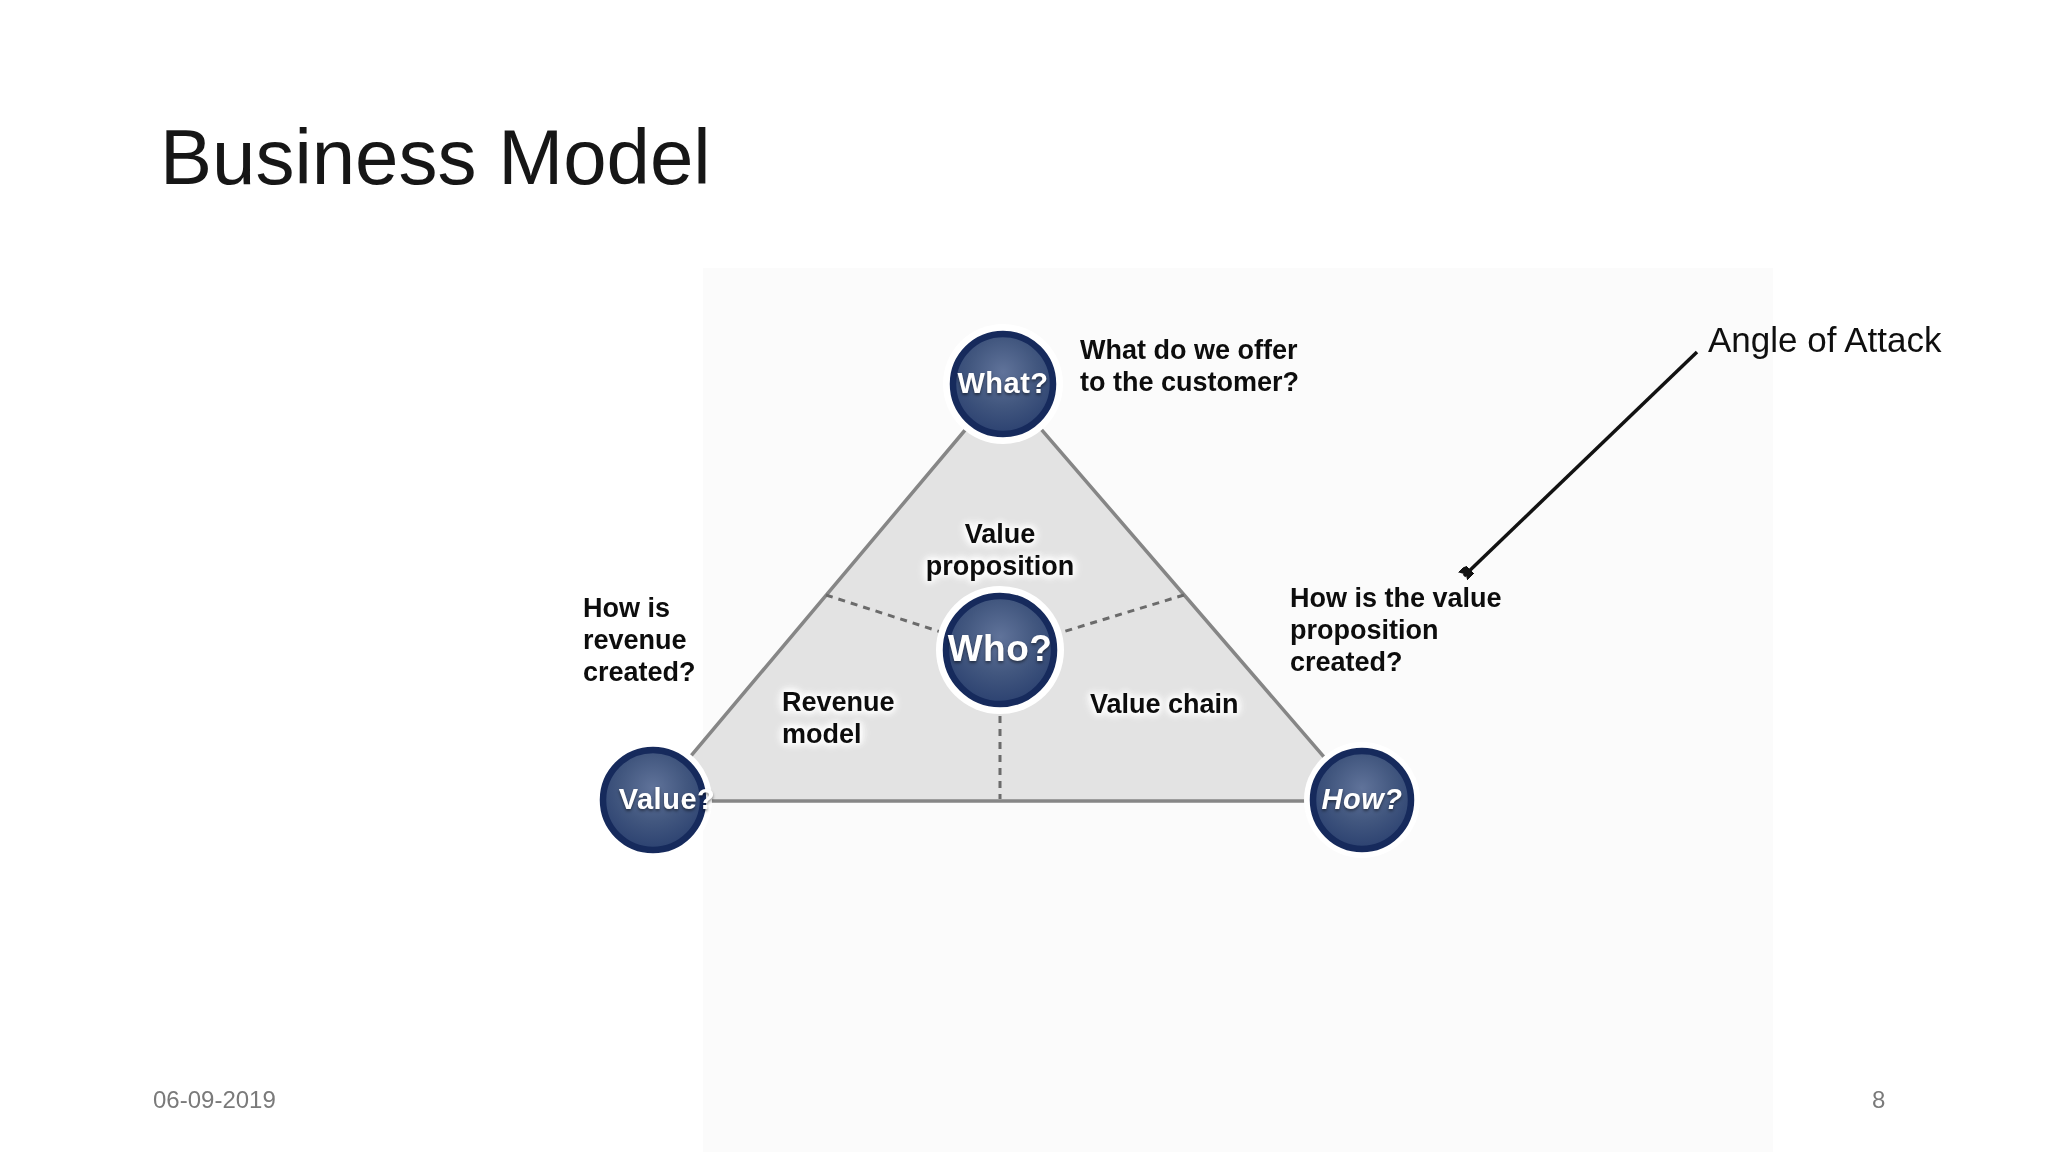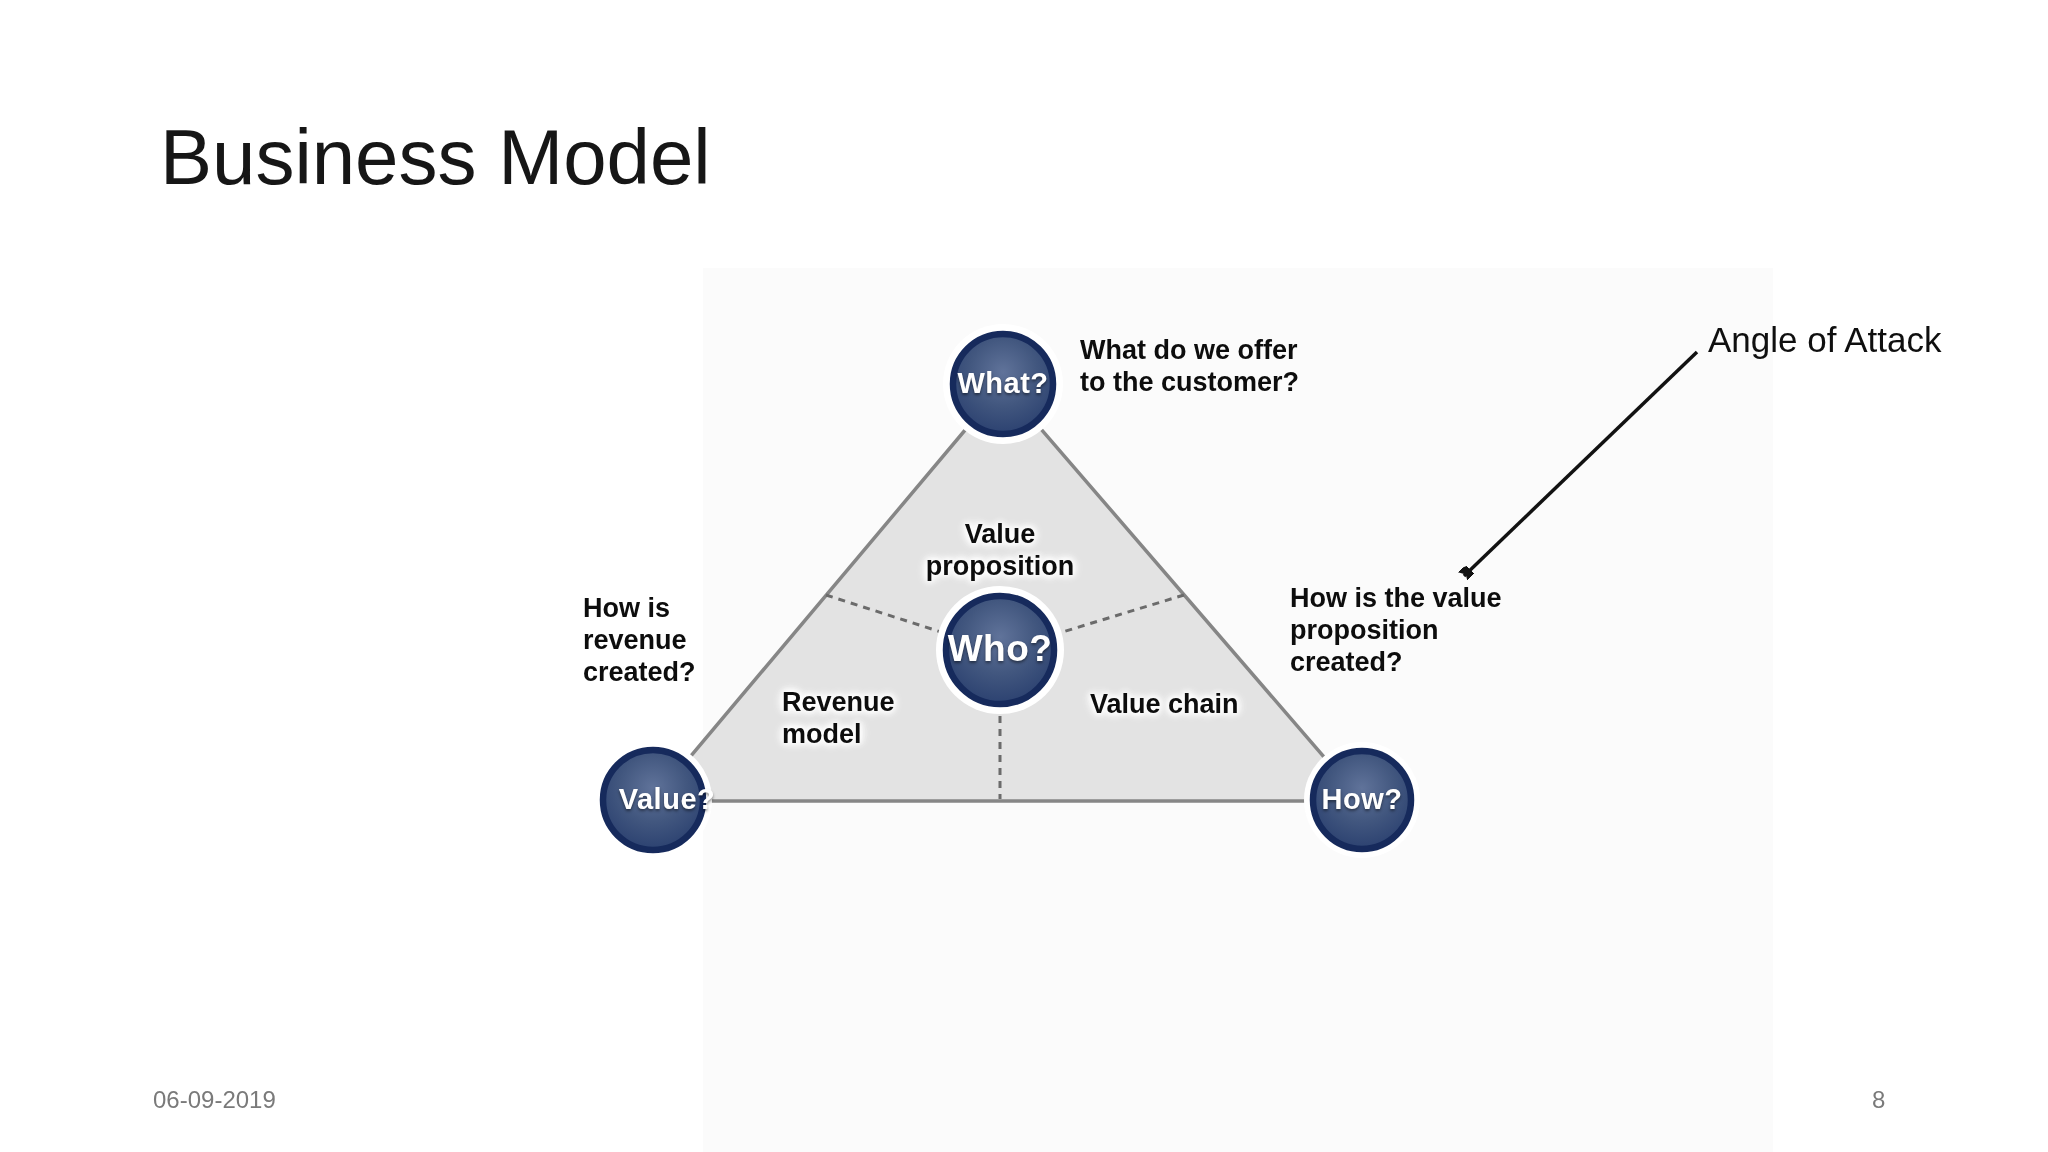--- a/index.html
+++ b/index.html
@@ -63,21 +63,21 @@
       <circle cx="653" cy="800" r="50"></circle>
       <circle cx="1362" cy="800" r="49"></circle>
     </g>
 
     <line x1="1697" y1="352" x2="1464" y2="576" stroke="#121212" stroke-width="3.5" marker-end="url(#arrowHead)"></line>
   </svg>
 
   <div class="abs node-label" style="left:1003px;top:384px;">What?</div>
   <div class="abs node-label" style="left:1000px;top:650px;font-size:37px;">Who?</div>
   <div class="abs node-label" style="left:653px;top:800px;margin-left:14px;">Value?</div>
-  <div class="abs node-label" style="left:1362px;top:800px;">How?</div>
+  <div class="abs node-label" style="left:1362px;top:800px;font-style:italic;">How?</div>
 
   <div class="abs diagram-label" style="left:1080px;top:334px;">What do we offer
 to the customer?</div>
   <div class="abs diagram-label" style="left:583px;top:592px;">How is
 revenue
 created?</div>
   <div class="abs diagram-label" style="left:1250px;top:582px;margin-left:40px;">How is the value
 proposition
 created?</div>
 

